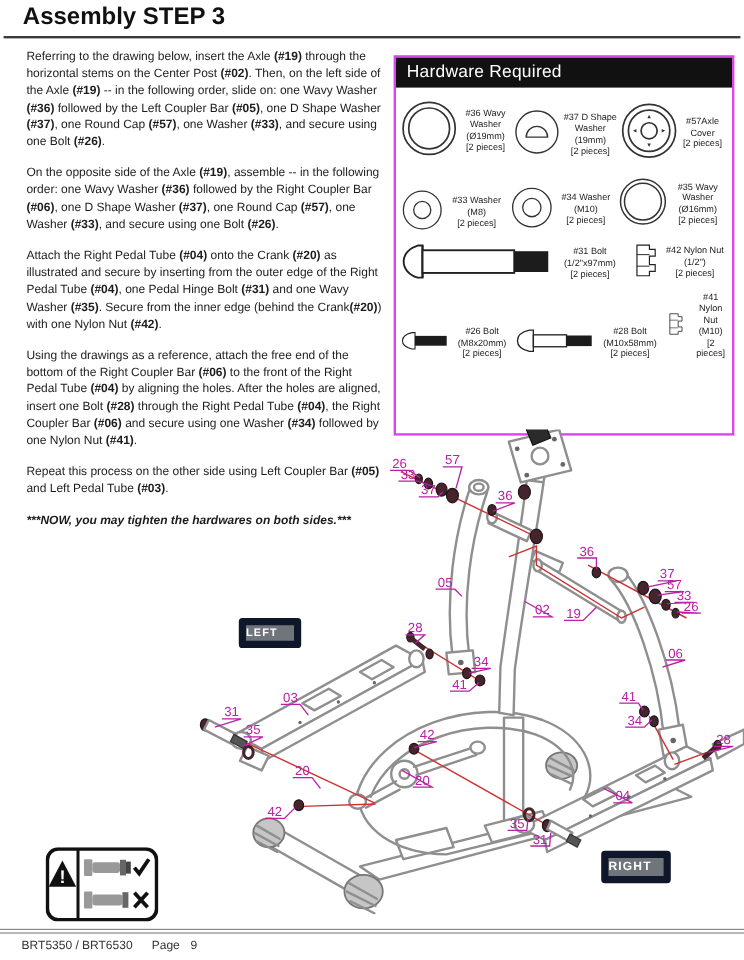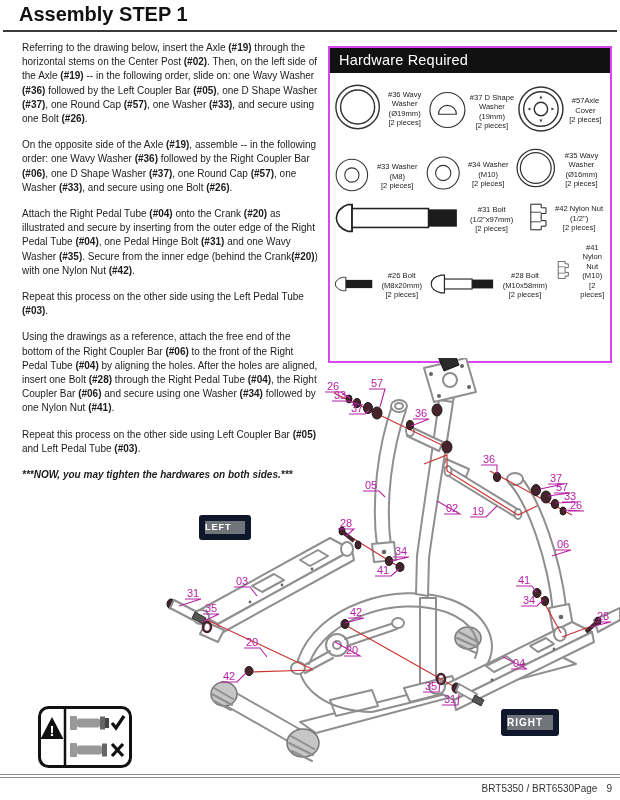--- a/index.html
+++ b/index.html
@@ -31,21 +31,21 @@
   .hwbit{fill:#45242c;stroke:#20161a;stroke-width:1;}
   .hwring{fill:none;stroke:#45242c;stroke-width:2.5;}
   .axis{stroke:#cc3434;stroke-width:1.2;fill:none;}
   .leader{stroke:#b821a5;stroke-width:1.1;fill:none;}
   text.callout{fill:#b821a5;font-size:11px;text-anchor:middle;font-family:"Liberation Sans",sans-serif;}
   .badge{position:absolute;background:#70757b;color:#fff;font-weight:bold;text-align:left;border-radius:3px;border:6px solid #0f172a;box-sizing:content-box;}
   .badge-left{left:199px;top:515px;width:40px;height:13px;font-size:9px;line-height:13px;letter-spacing:1px;}
   .badge-right{left:501px;top:709px;width:46px;height:15px;font-size:10px;line-height:15px;letter-spacing:1px;}
   .warn-box{position:absolute;left:38px;top:706px;width:94px;height:62px;}
   .footer-rule{position:absolute;left:0;top:774px;width:620px;height:4px;border-top:1.5px solid #8a8a8a;border-bottom:1.5px solid #8a8a8a;box-sizing:border-box;}
-  .footer{position:absolute;left:18px;top:783px;width:594px;display:flex;justify-content:flex-end;font-size:10px;color:#333;}
+  .footer{position:absolute;left:18px;top:783px;width:594px;display:flex;justify-content:flex-start;font-size:10px;color:#333;gap:16px;}
   .footer .pg span + span{margin-left:9px;}
 </style>
 </head>
 <body>
 
 <svg width="0" height="0" style="position:absolute" aria-hidden="true">
   <defs>
     <symbol id="sym-wavy19" viewBox="0 0 100 100">
       <circle cx="50" cy="50" r="46" fill="none" stroke="#333" stroke-width="3"></circle>
       <circle cx="50" cy="50" r="36" fill="none" stroke="#333" stroke-width="3"></circle>
@@ -90,28 +90,27 @@
     <symbol id="sym-nut" viewBox="0 0 60 70">
       <path d="M12,3 L38,3 L38,12 L50,12 L50,26 L38,26 L38,44 L50,44 L50,58 L38,58 L38,67 L12,67 Z" fill="#fff" stroke="#222" stroke-width="2.5"></path>
       <line x1="12" y1="23" x2="38" y2="23" stroke="#222" stroke-width="2"></line>
       <line x1="12" y1="47" x2="38" y2="47" stroke="#222" stroke-width="2"></line>
     </symbol>
   </defs>
 </svg>
 
 <div class="page">
 
-  <h1 class="title">Assembly STEP 1</h1>
+  <h1 class="title">Assembly STEP 3</h1>
   <div class="title-rule"></div>
 
   <div class="instructions" id="instructions">
       <p class="para">Referring to the drawing below, insert the Axle <b>(#19)</b> through the horizontal stems on the Center Post <b>(#02)</b>. Then, on the left side of the Axle <b>(#19)</b> -- in the following order, slide on: one Wavy Washer <b>(#36)</b> followed by the Left Coupler Bar <b>(#05)</b>, one D Shape Washer <b>(#37)</b>, one Round Cap <b>(#57)</b>, one Washer <b>(#33)</b>, and secure using one Bolt <b>(#26)</b>.</p>
       <p class="para">On the opposite side of the Axle <b>(#19)</b>, assemble -- in the following order: one Wavy Washer <b>(#36)</b> followed by the Right Coupler Bar <b>(#06)</b>, one D Shape Washer <b>(#37)</b>, one Round Cap <b>(#57)</b>, one Washer <b>(#33)</b>, and secure using one Bolt <b>(#26)</b>.</p>
       <p class="para">Attach the Right Pedal Tube <b>(#04)</b> onto the Crank <b>(#20)</b> as illustrated and secure by inserting from the outer edge of the Right Pedal Tube <b>(#04)</b>, one Pedal Hinge Bolt <b>(#31)</b> and one Wavy Washer <b>(#35)</b>. Secure from the inner edge (behind the Crank<b>(#20)</b>) with one Nylon Nut <b>(#42)</b>.</p>
-      <p class="para">Repeat this process on the other side using the Left Pedal Tube <b>(#03)</b>.</p>
       <p class="para">Using the drawings as a reference, attach the free end of the bottom of the Right Coupler Bar <b>(#06)</b> to the front of the Right Pedal Tube <b>(#04)</b> by aligning the holes. After the holes are aligned, insert one Bolt <b>(#28)</b> through the Right Pedal Tube <b>(#04)</b>, the Right Coupler Bar <b>(#06)</b> and secure using one Washer <b>(#34)</b> followed by one Nylon Nut <b>(#41)</b>.</p>
       <p class="para">Repeat this process on the other side using Left Coupler Bar <b>(#05)</b> and Left Pedal Tube <b>(#03)</b>.</p>
       <p class="para em">***NOW, you may tighten the hardwares on both sides.***</p>
     </div>
 
   <div class="hw-box">
     <div class="hw-header">Hardware Required</div>
     <div class="hw-body" id="hw-body">
         <div class="hw-row">
           <div class="hw-cell">

